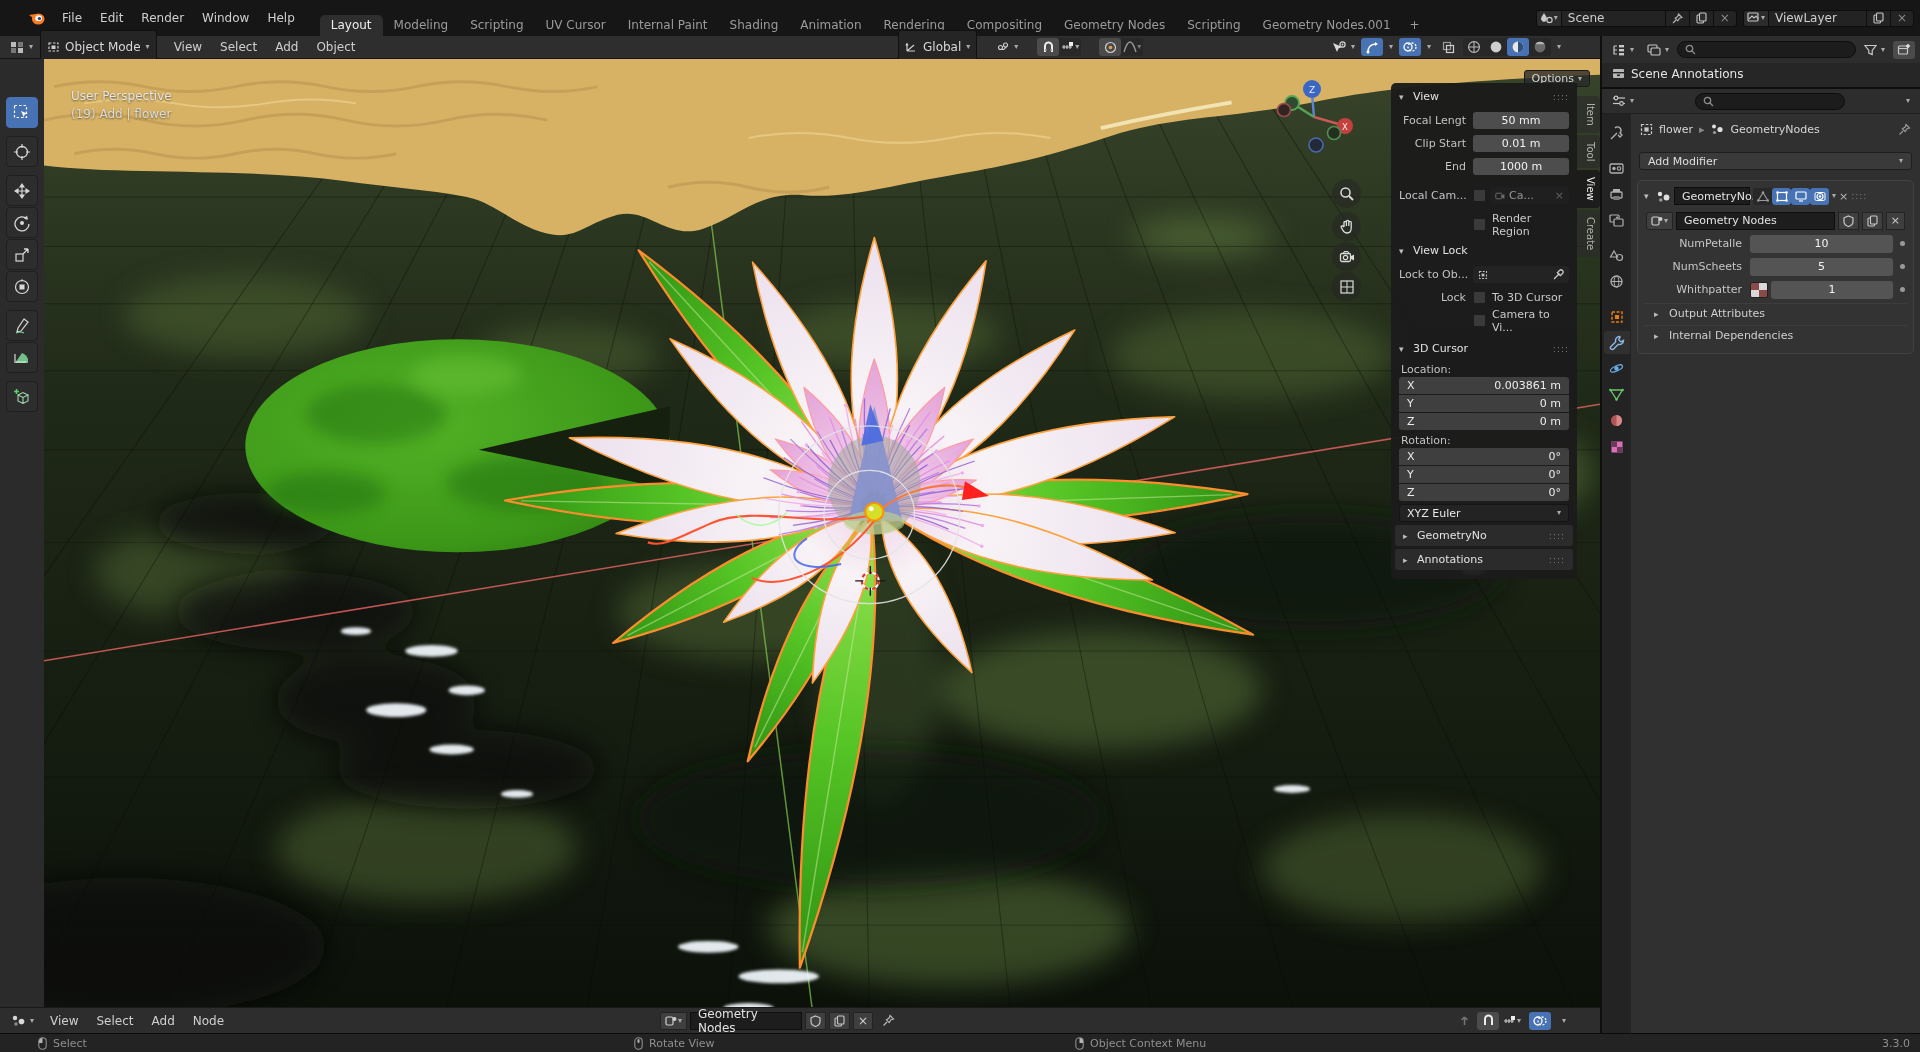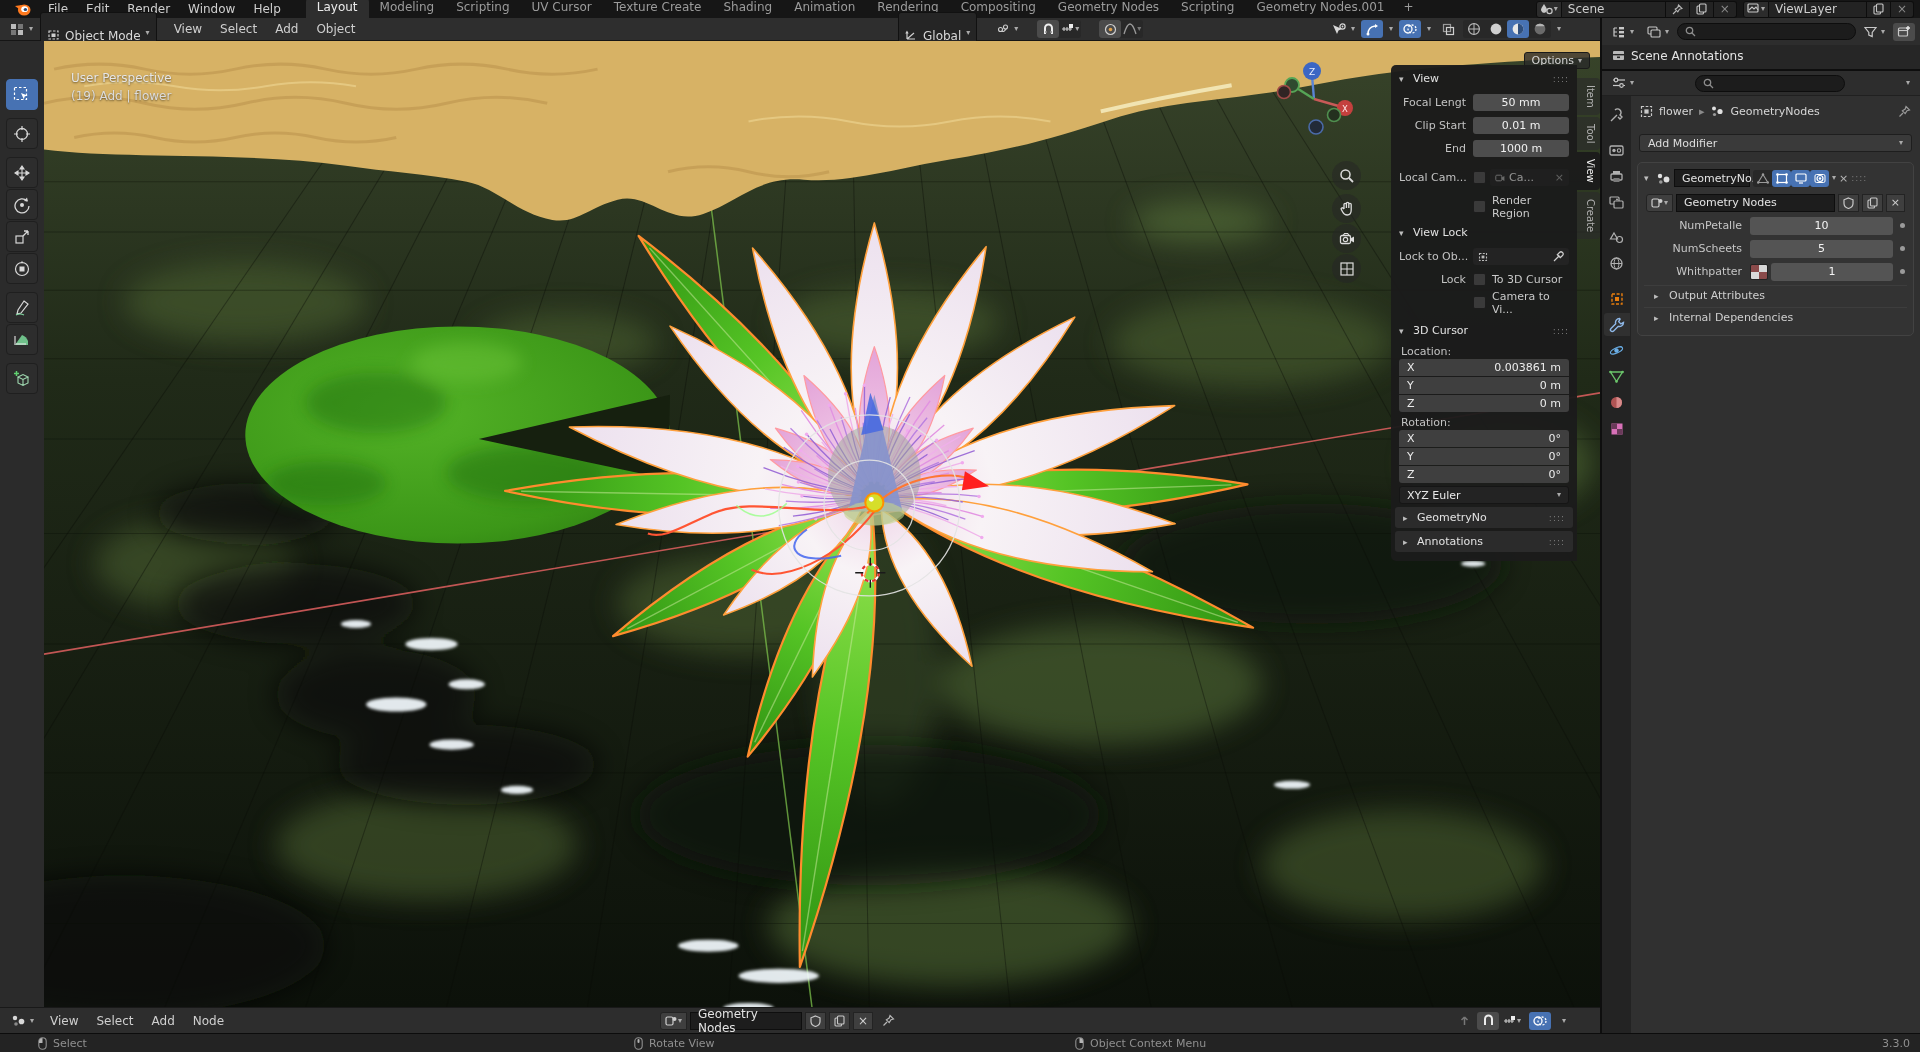--- a/index.html
+++ b/index.html
@@ -1,40 +1,40 @@
 <!DOCTYPE html>
 <html><head>
 <meta charset="utf-8">
 <style>
   *{box-sizing:border-box;margin:0;padding:0}
   html,body{width:1920px;height:1052px;overflow:hidden}
   body{font-family:"DejaVu Sans","Liberation Sans",sans-serif;font-size:12px;color:#d8d8d8;background:#161616;user-select:none}
   .app{display:flex;flex-direction:column;height:100%}
   
-  .topbar{height:18px;display:flex;align-items:stretch;background:#161616;padding-left:6px}
+  .topbar{height:36px;display:flex;align-items:stretch;background:#161616;padding-left:20px}
   .logo{display:flex;align-items:center;padding:0 8px}
   .menu{display:flex;align-items:center}
   .menu-item{padding:0 9px;color:#cfcfcf;display:flex;align-items:center}
   .ws-tabs{display:flex;align-items:flex-end;margin-left:16px}
   .ws-tab{padding:3px 11px 4px;color:#9b9b9b;white-space:nowrap}
   .ws-tab.active{background:#2e2e2e;border-radius:5px 5px 0 0;color:#ececec}
   .ws-add{color:#9b9b9b;padding:3px 8px 4px}
   .topbar-right{margin-left:auto;display:flex;align-items:center;gap:6px;padding-right:6px}
   .id-group{display:flex;align-items:center;height:17px}
   .icon-btn{display:flex;align-items:center;justify-content:center;background:#2c2c2c;border:1px solid #0d0d0d;height:17px;padding:0 3px;border-radius:3px 0 0 3px;color:#c8c8c8}
   .id-field{display:flex;align-items:center;gap:4px;background:#232323;border:1px solid #0d0d0d;border-left:none;height:17px;padding:0 6px;color:#cfcfcf}
   .id-field:last-child{border-radius:0 3px 3px 0}
   .dim{color:#8a8a8a}
   .chev{font-size:8px;color:#aaa;line-height:1}
   
   .main{flex:1;display:flex;min-height:0}
   .left-col{width:1600px;display:flex;flex-direction:column;min-height:0}
   .vp-header{height:23px;background:#2e2e2e;border-bottom:1px solid #151515;display:flex;align-items:center;position:relative;padding-left:5px;gap:2px}
   .hdr-btn{display:flex;align-items:center;gap:4px;padding:1px 5px;border-radius:3px;color:#d6d6d6}
-  .hdr-field{display:flex;align-items:flex-start;gap:5px;background:#252525;border:1px solid #111;border-radius:3px;height:18px;padding:16px 6px}
+  .hdr-field{display:flex;align-items:center;gap:5px;background:#252525;border:1px solid #111;border-radius:3px;height:18px;padding:16px 6px}
   .hdr-center{position:absolute;left:898px;display:flex;align-items:center;gap:14px}
   .hdr-right{position:absolute;left:1326px;display:flex;align-items:center;gap:1px}
   .tgl{width:22px;height:18px;display:flex;align-items:center;justify-content:center;border-radius:3px}
   .tgl.on{background:#4772b3}
   .tgl.soft{background:#4b4b4b}
   .seg{display:flex;background:#282828;border-radius:3px}
   .viewport{flex:1;position:relative;display:flex;min-height:0}
   .tool-strip{width:44px;background:#2b2b2b;position:relative;flex:0 0 44px}
   .tools{position:absolute;top:38px;left:6px;display:flex;flex-direction:column;gap:1px}
   .tool{width:32px;height:31px;border-radius:4px;background:#2e2e2ecc;border:1px solid #1f1f1f;display:flex;align-items:center;justify-content:center}
@@ -127,21 +127,21 @@
       <div class="menu-item">Edit</div>
       <div class="menu-item">Render</div>
       <div class="menu-item">Window</div>
       <div class="menu-item">Help</div>
     </div>
     <div class="ws-tabs">
       <div class="ws-tab active">Layout</div>
       <div class="ws-tab">Modeling</div>
       <div class="ws-tab">Scripting</div>
       <div class="ws-tab">UV Cursor</div>
-      <div class="ws-tab">Texture Create</div>
+      <div class="ws-tab">Internal Paint</div>
       <div class="ws-tab">Shading</div>
       <div class="ws-tab">Animation</div>
       <div class="ws-tab">Rendering</div>
       <div class="ws-tab">Compositing</div>
       <div class="ws-tab">Geometry Nodes</div>
       <div class="ws-tab">Scripting</div>
       <div class="ws-tab">Geometry Nodes.001</div>
       <div class="ws-add">+</div>
     </div>
     <div class="topbar-right">

